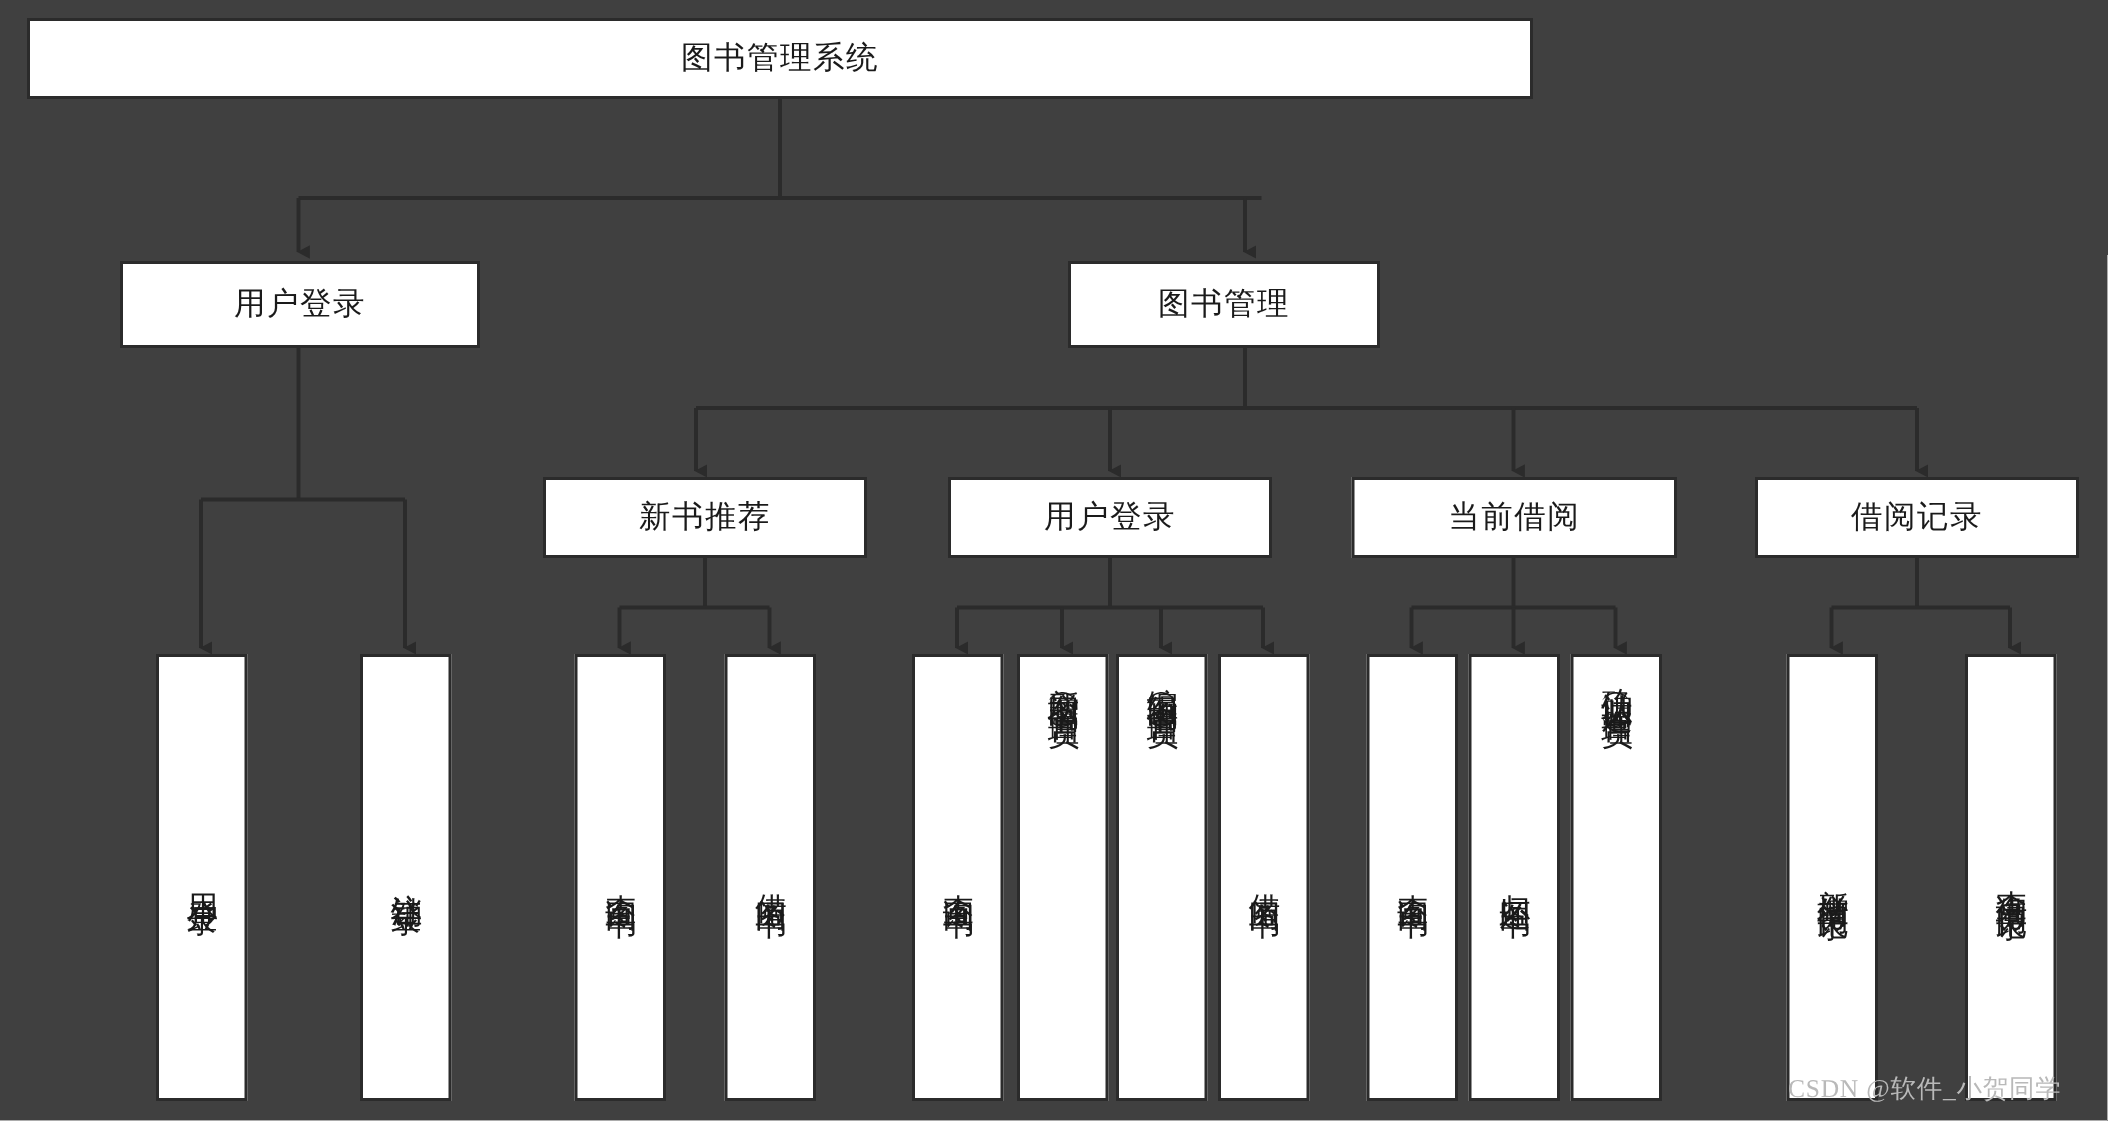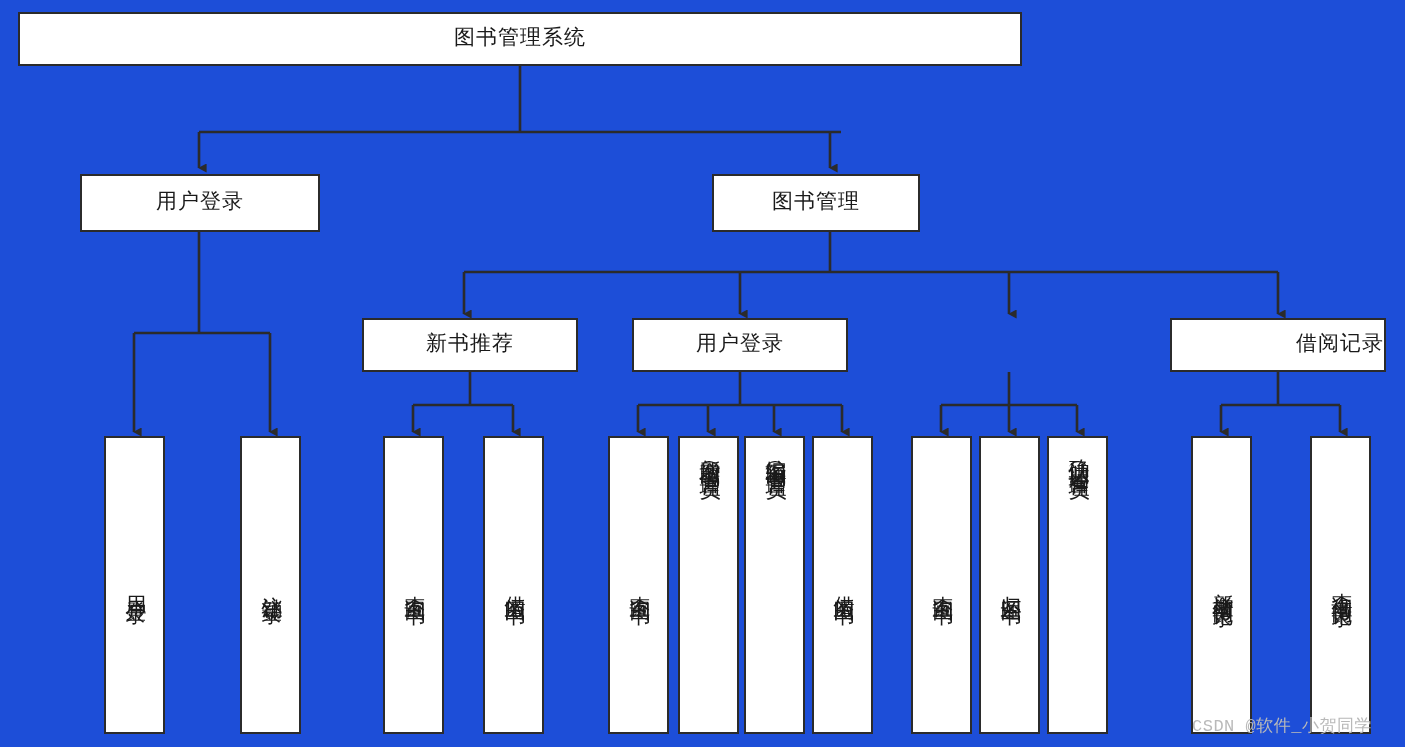--- a/index.html
+++ b/index.html
@@ -4,22 +4,22 @@
 <style>
   html, body {
     margin: 0;
     padding: 0;
     background: #ffffff;
   }
   #canvas {
     position: relative;
     width: 1405px;
     height: 747px;
-    background: #1d4ed8;
-    font-family: Liberation Mono, monospace;
+    background: #404040;
+    font-family: Liberation Serif, serif;
     overflow: hidden;
   }
   svg.edges {
     position: absolute;
     left: 0; top: 0;
     width: 1405px;
     height: 747px;
   }
   .node {
     position: absolute;
@@ -129,21 +129,24 @@
   <div class="node node-h" style="left:712px; top:174px; width:208px; height:58px;">
     <span class="node-label">图书管理</span>
   </div>
 
   <div class="node node-h" style="left:362px; top:318px; width:216px; height:54px;">
     <span class="node-label">新书推荐</span>
   </div>
   <div class="node node-h" style="left:632px; top:318px; width:216px; height:54px;">
     <span class="node-label">用户登录</span>
   </div>
-  <div class="node node-h" style="left:1170px; top:318px; width:216px; height:54px;justify-content:flex-end;">
+  <div class="node node-h" style="left:901px; top:318px; width:217px; height:54px;">
+    <span class="node-label">当前借阅</span>
+  </div>
+  <div class="node node-h" style="left:1170px; top:318px; width:216px; height:54px;">
     <span class="node-label">借阅记录</span>
   </div>
 
   <div class="node node-v center-v" style="left:104px; top:436px; width:61px; height:298px;">
     <span class="node-label">用户登录</span>
   </div>
   <div class="node node-v center-v" style="left:240px; top:436px; width:61px; height:298px;">
     <span class="node-label">注销登录</span>
   </div>
 

